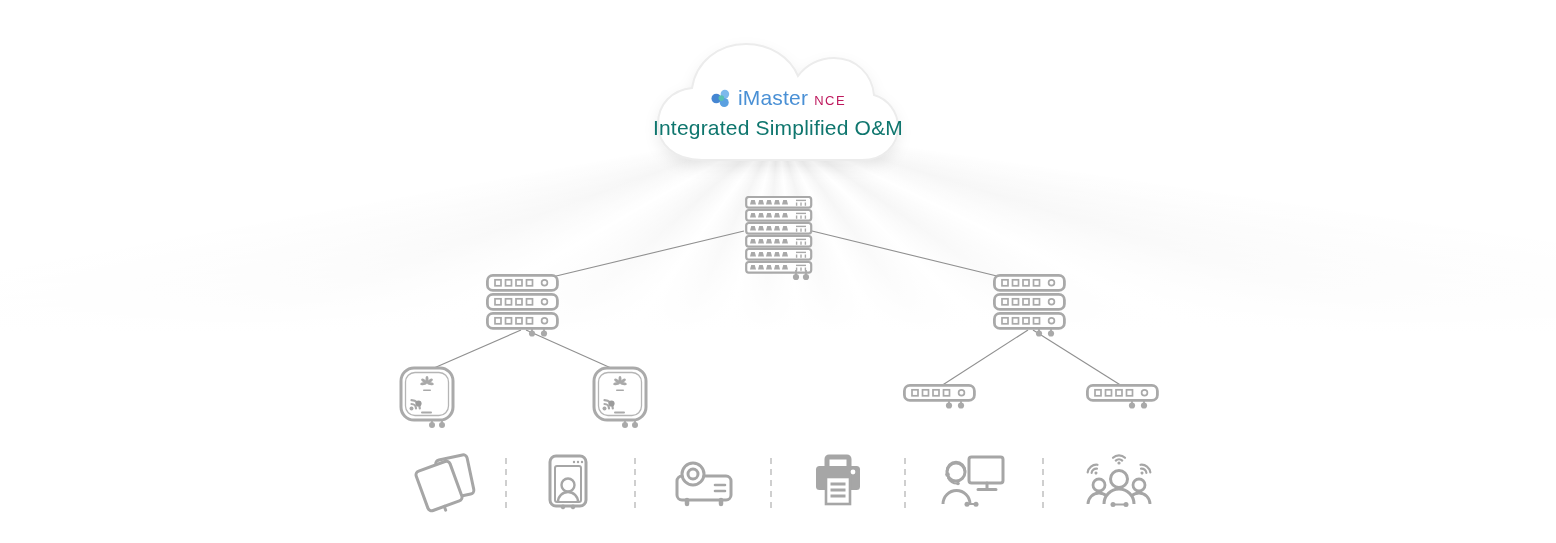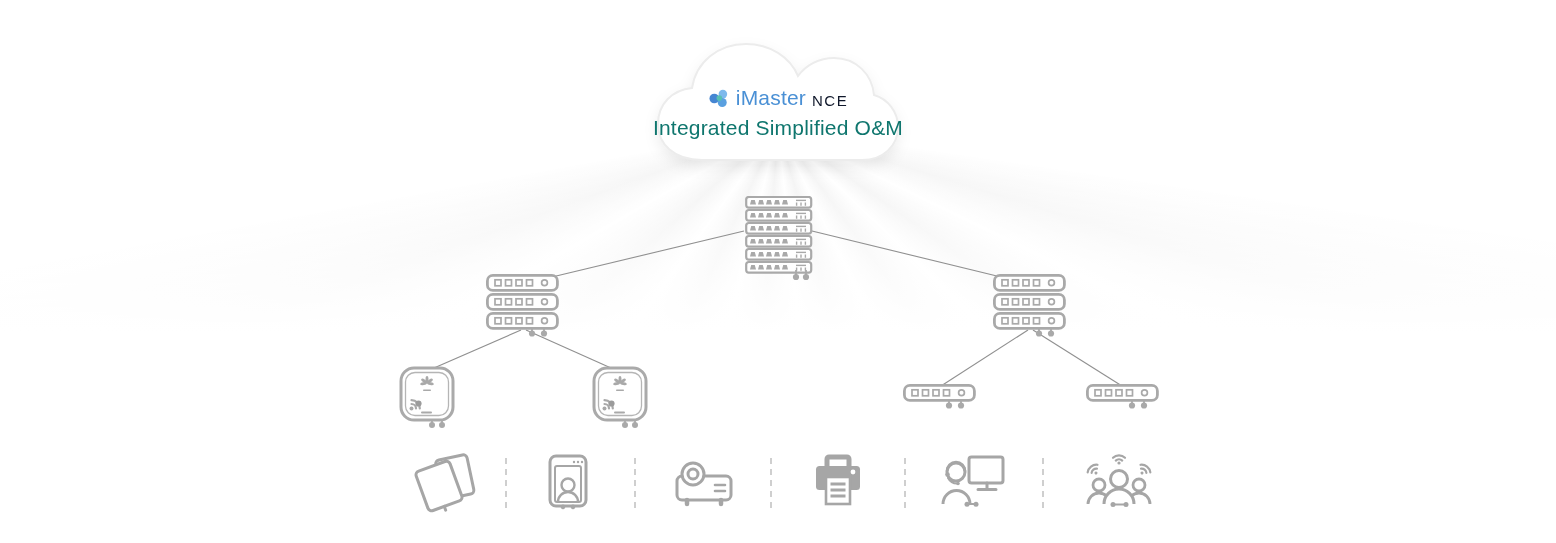--- a/index.html
+++ b/index.html
@@ -26,21 +26,21 @@
     background:linear-gradient(to bottom, rgba(255,255,255,0) 0%, rgba(255,255,255,0.55) 55%, #ffffff 96%);
   }
   .links{position:absolute;left:0;top:0;}
   .node{position:absolute;}
   .cloud-wrap{position:absolute;left:650px;top:34px;width:256px;height:140px;}
   .cloud-wrap svg.cloud{position:absolute;left:0;top:0;filter:drop-shadow(0 6px 7px rgba(0,0,0,0.07));}
   .brand-row{
     position:absolute;left:0;top:52px;width:100%;display:flex;align-items:center;justify-content:center;gap:6px;
   }
   .brand-name{font-size:21px;color:#4a90d5;letter-spacing:.2px;}
-  .brand-suffix{font-size:15px;color:#0f172a;letter-spacing:1.5px;padding-top:4px;}
+  .brand-suffix{font-size:13px;color:#be185d;letter-spacing:1.5px;padding-top:4px;}
   .cloud-caption{
     position:absolute;left:0;top:82px;width:100%;text-align:center;
     font-size:21px;color:#0f766e;font-weight:500;letter-spacing:.2px;
   }
   .divider{
     position:absolute;width:0;height:50px;border-left:2px dashed #cfcfcf;top:458px;
   }
   .ic{display:block;}
 </style>
 </head>

